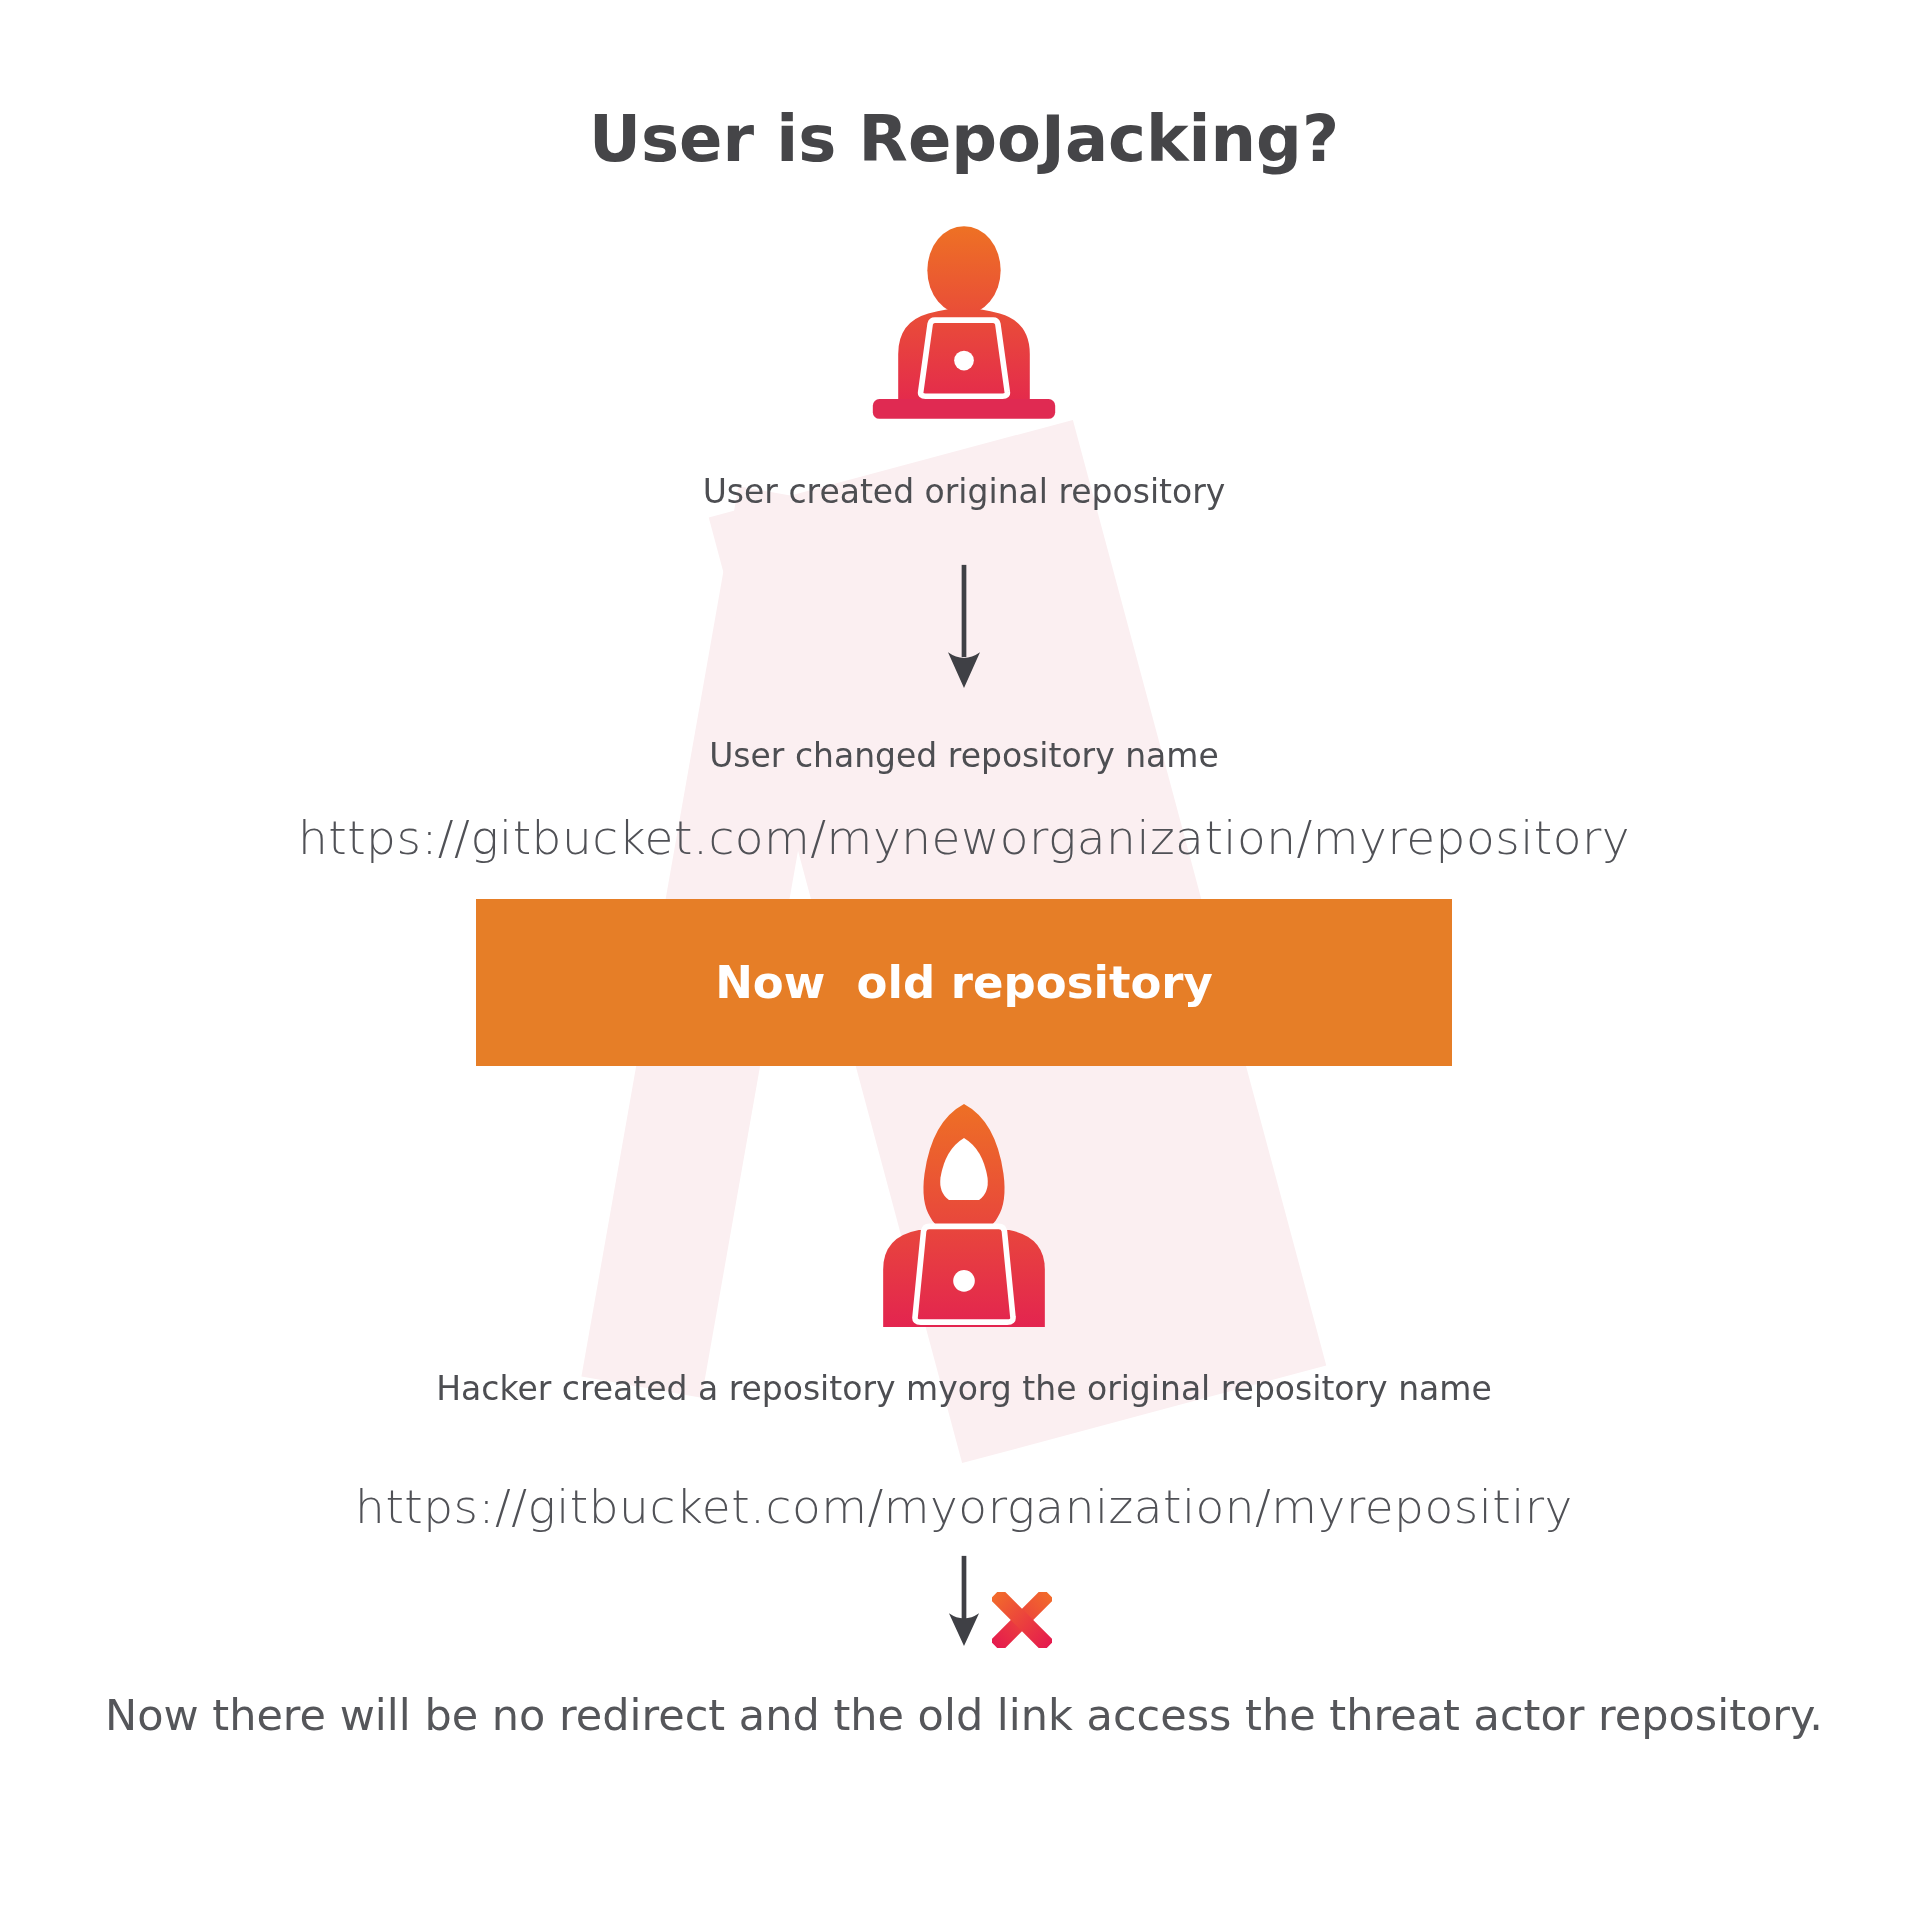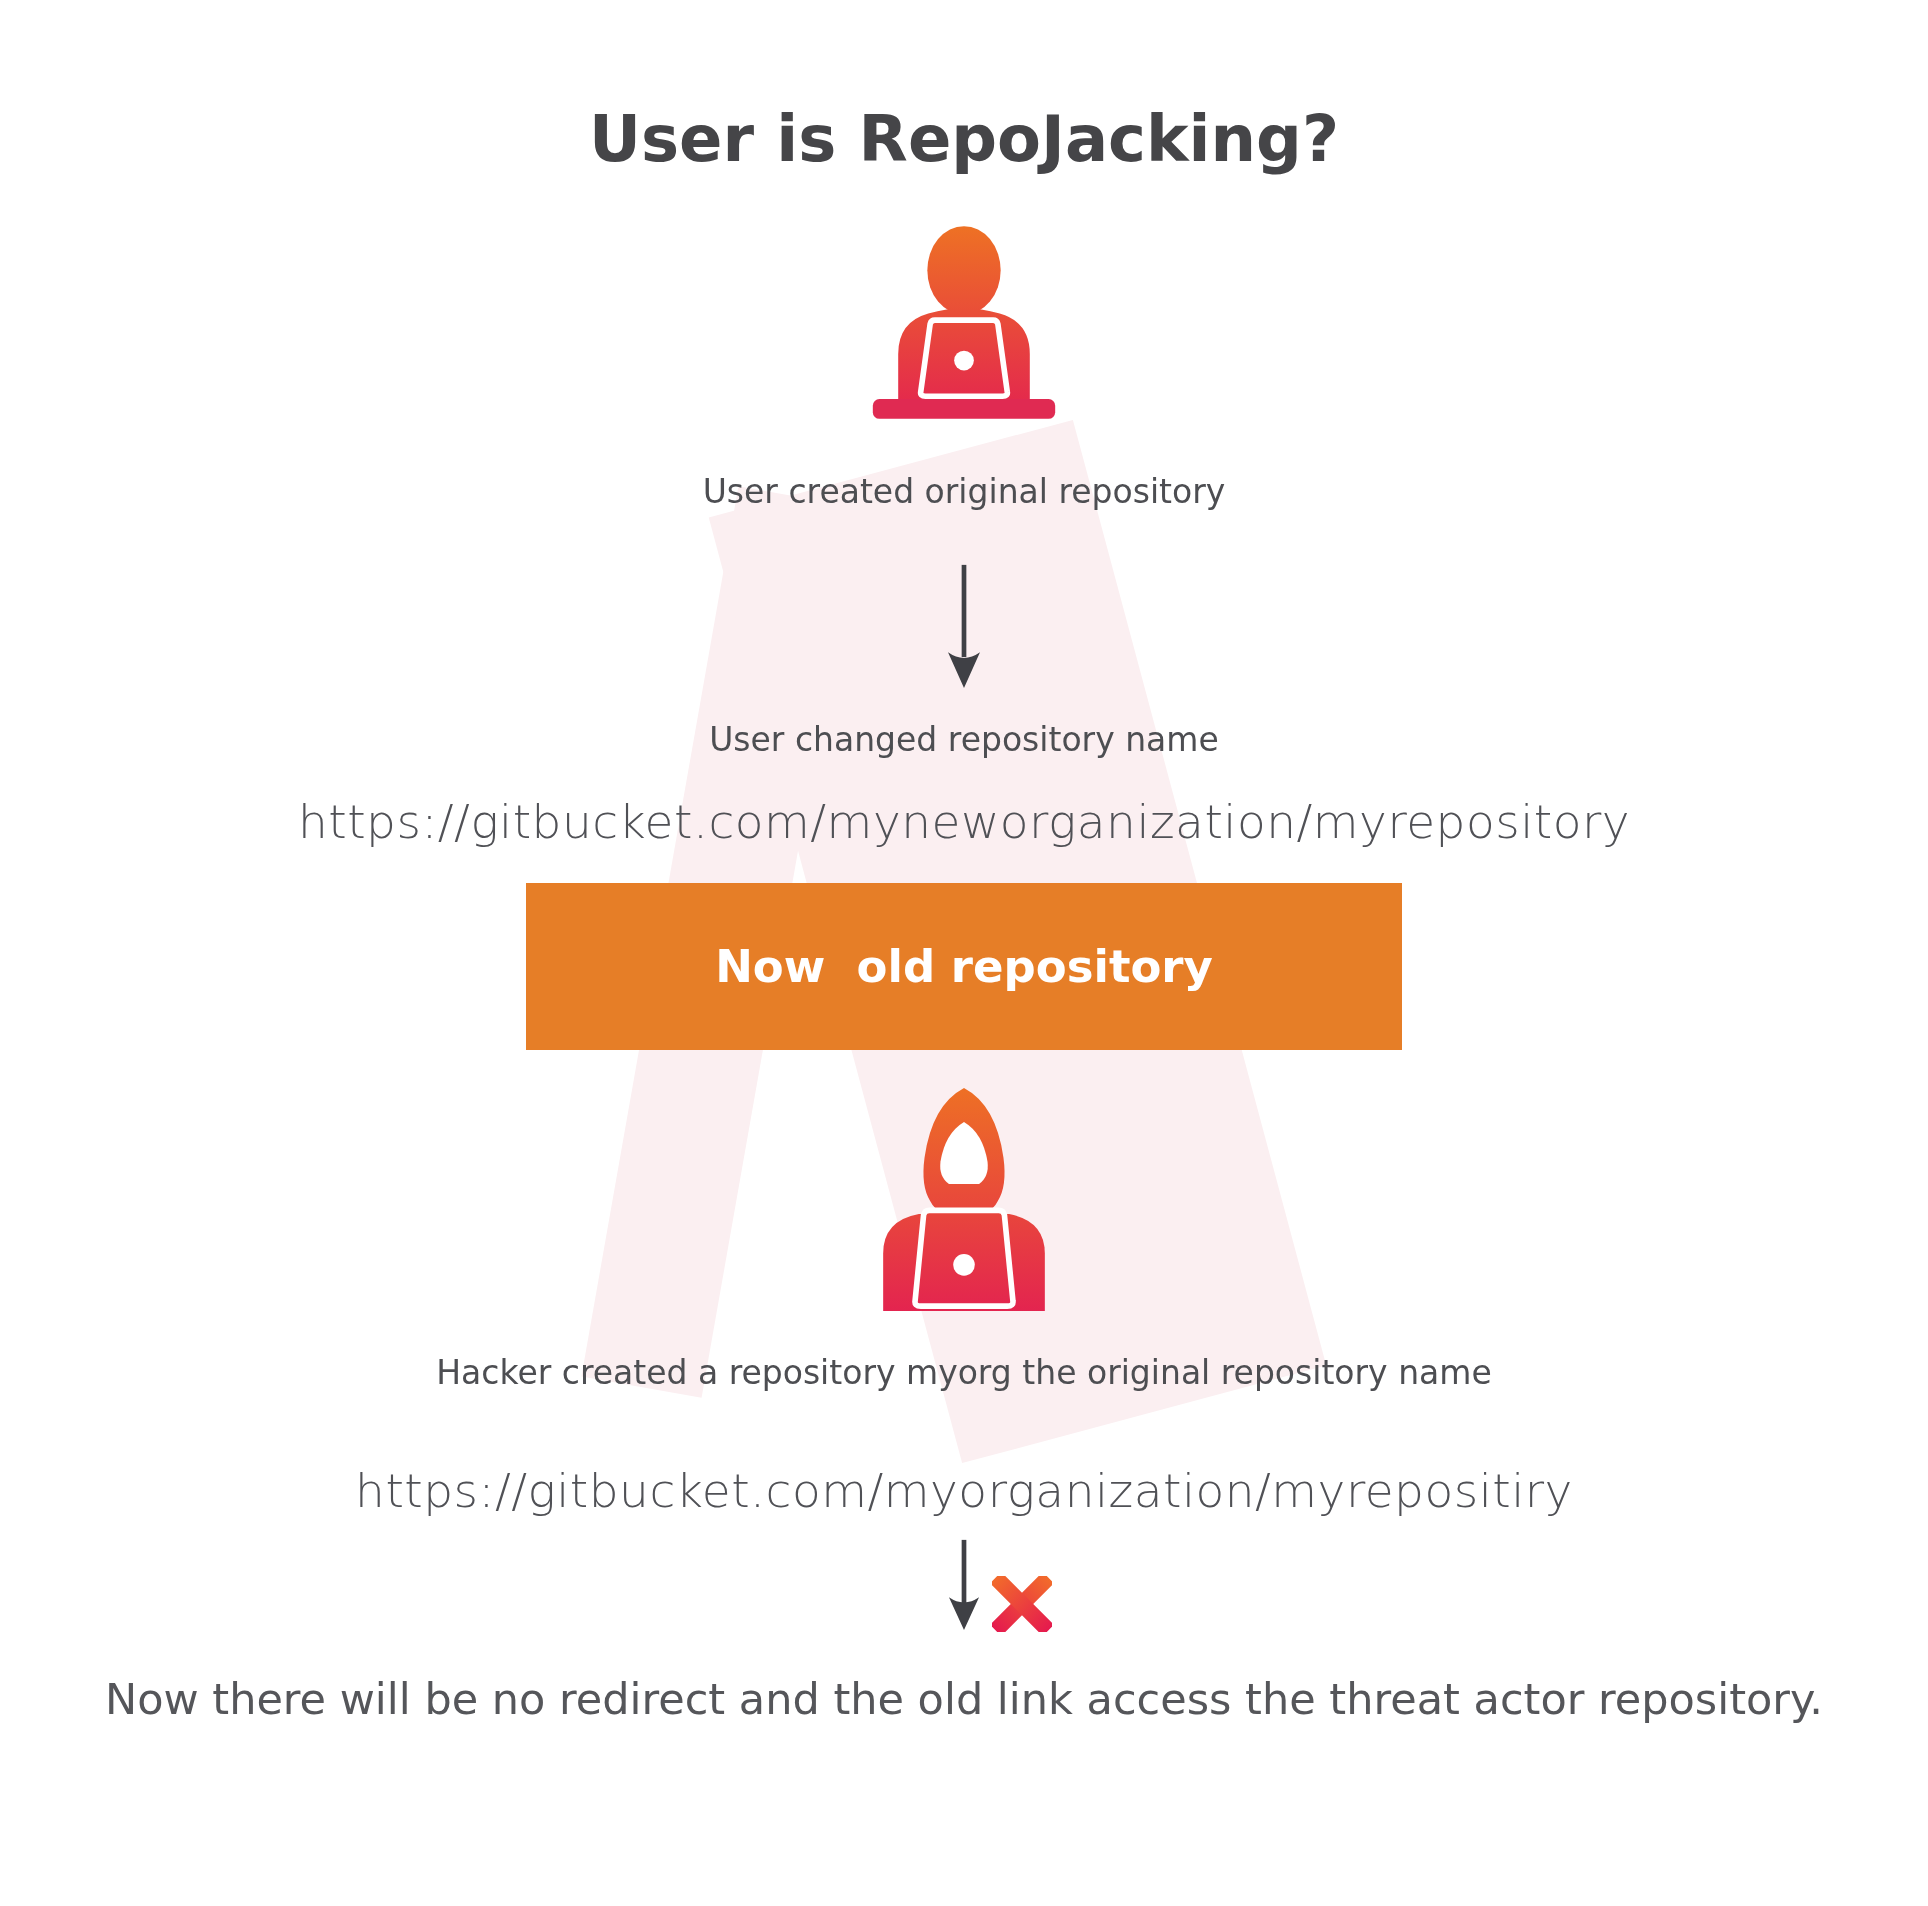--- a/index.html
+++ b/index.html
@@ -24,33 +24,33 @@
     color:#454548;letter-spacing:0px;
   }
   .icon{display:block;}
   .icon-user{margin-top:47px;}
   .icon-hacker{margin-top:34px;}
   .heading{
     font-size:33px;line-height:66px;font-weight:500;
     color:#4d4e52;text-align:center;
   }
   .h1{margin-top:40px;}
-  .h2{margin-top:17px;}
+  .h2{margin-top:33px;}
   .h3{margin-top:24.5px;}
   .url{
     font-size:47px;line-height:66px;font-weight:300;
     color:#505156;text-align:center;letter-spacing:0.5px;
   }
   .u1{margin-top:13px;}
   .u2{margin-top:16px;}
   .u3{margin-top:52px;}
   .arrow1{margin-top:38px;}
   .banner{
     margin-top:28px;
-    width:876px;height:167px;
+    width:976px;height:167px;
     background:#e67e27;
     display:flex;flex-direction:column;justify-content:center;align-items:center;
   }
   .banner-line{
     color:#ffffff;font-size:45px;line-height:70px;font-weight:700;
     white-space:pre-wrap;text-align:center;
   }
   .arrow-x-row{
     position:relative;
     margin-top:14px;

